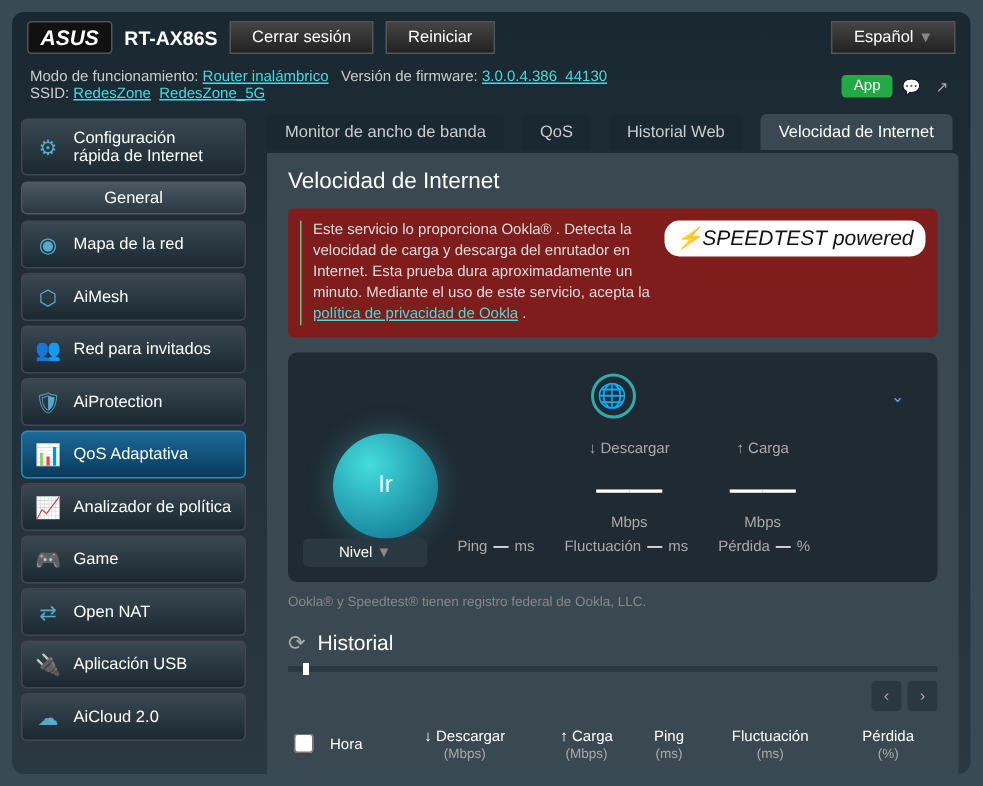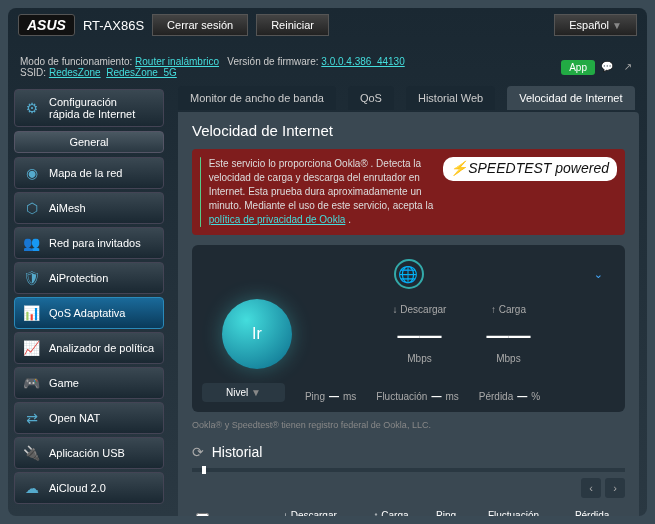--- a/index.html
+++ b/index.html
@@ -1,24 +1,24 @@
 <!DOCTYPE html>
 <html><head>
 <meta charset="utf-8">
 <style>
 * { box-sizing: border-box; margin: 0; padding: 0; }
 body { background: #3a4a55; font-family: Arial, sans-serif; font-size: 11px; color: #ccc; width: 655px; height: 524px; overflow: hidden; }
 .container { background: linear-gradient(#1a2832, #2a3842); border-radius: 8px; margin: 8px; height: 508px; display: flex; flex-direction: column; }
 .topbar { display: flex; align-items: center; padding: 6px 10px; gap: 8px; }
 .logo { font-weight: bold; font-style: italic; color: #fff; font-size: 14px; border: 1px solid #555; padding: 2px 8px; border-radius: 3px; background: #111; }
-.model { color: #fff; font-weight: normal; font-size: 13px; }
+.model { color: #fff; font-weight: bold; font-size: 13px; }
 .btn-top { background: linear-gradient(#444, #222); border: 1px solid #555; color: #fff; padding: 4px 14px; border-radius: 0; cursor: pointer; font-size: 11px; }
-.lang { margin-left: auto; display: flex; align-items: flex-start; gap: 6px; }
+.lang { margin-left: auto; display: flex; align-items: flex-end; gap: 6px; }
 .chev { color: #888; font-size: 10px; }
-.infobar { display: flex; align-items: center; padding: 4px 12px 8px; gap: 10px; font-size: 10px; margin-top: 10px; }
+.infobar { display: flex; align-items: center; padding: 4px 12px 8px; gap: 10px; font-size: 10px; }
 .link { color: #4dd; text-decoration: underline; cursor: pointer; }
 .app-badge { background: #2a4; color: #fff; padding: 2px 8px; border-radius: 3px; cursor: pointer; font-size: 10px; }
 .ico-mini { width: 14px; height: 14px; display: inline-flex; align-items: center; justify-content: center; color: #aaa; cursor: pointer; }
 .body { display: flex; flex: 1; overflow: hidden; }
 .sidebar { width: 162px; padding: 0 4px; overflow-y: auto; }
 .sidebar::-webkit-scrollbar { width: 6px; }
 .sidebar::-webkit-scrollbar-thumb { background: #555; border-radius: 3px; }
 .sect-hd { background: linear-gradient(#4a5862, #2a3842); color: #fff; text-align: center; padding: 4px; border-radius: 4px; margin: 4px 2px; border: 1px solid #556; font-size: 11px; }
 .nav-item { display: flex; align-items: center; gap: 8px; padding: 6px 8px; margin: 3px 2px; background: linear-gradient(#3a4852, #1a2832); border: 1px solid #445; border-radius: 4px; color: #fff; cursor: pointer; font-size: 11px; }
 .nav-item.active { background: linear-gradient(#1a6a9a, #0a3a5a); border-color: #2a8aba; }
@@ -38,21 +38,21 @@
 .globe-row { display: flex; align-items: center; justify-content: center; position: relative; padding: 4px 0 10px; }
 .globe { width: 30px; height: 30px; border: 2px solid #3aa; border-radius: 50%; display: flex; align-items: center; justify-content: center; color: #3aa; font-size: 16px; }
 .expand { position: absolute; right: 12px; color: #4af; cursor: pointer; }
 .gauge-row { display: flex; gap: 16px; align-items: center; }
 .go-btn { width: 70px; height: 70px; border-radius: 50%; background: radial-gradient(circle at 35% 30%, #4dd, #0a6a8a); display: flex; align-items: center; justify-content: center; color: #fff; font-size: 16px; cursor: pointer; box-shadow: 0 0 20px rgba(77,221,221,.3); margin-left: 20px; }
 .metrics { flex: 1; display: flex; gap: 40px; justify-content: center; }
 .metric { text-align: center; }
 .m-label { font-size: 10px; color: #aaa; margin-bottom: 8px; }
 .m-val { font-size: 22px; color: #fff; font-weight: bold; }
 .m-unit { font-size: 10px; color: #aaa; margin-top: 4px; }
-.level-row { display: flex; align-items: flex-end; gap: 20px; margin-top: 14px; font-size: 10px; color: #aaa; }
+.level-row { display: flex; align-items: flex-start; gap: 20px; font-size: 10px; color: #aaa; }
 .level-btn { background: #2a3842; padding: 4px 24px; border-radius: 4px; color: #fff; cursor: pointer; position: relative; }
 .stat { display: flex; gap: 4px; align-items: baseline; }
 .stat-v { color: #fff; font-weight: bold; }
 .footnote { font-size: 9px; color: #888; margin-top: 8px; }
 .hist-hd { display: flex; align-items: center; gap: 8px; margin-top: 14px; color: #fff; font-size: 14px; }
 .refresh-ico { color: #aaa; cursor: pointer; font-size: 14px; }
 .prog { height: 4px; background: #2a3842; margin-top: 8px; position: relative; }
 .prog::after { content: ''; position: absolute; left: 10px; width: 4px; height: 8px; top: -2px; background: #fff; }
 .pager { display: flex; justify-content: flex-end; gap: 4px; margin-top: 6px; }
 .pg-btn { width: 20px; height: 20px; background: #2a3842; border-radius: 3px; display: flex; align-items: center; justify-content: center; color: #aaa; cursor: pointer; }

